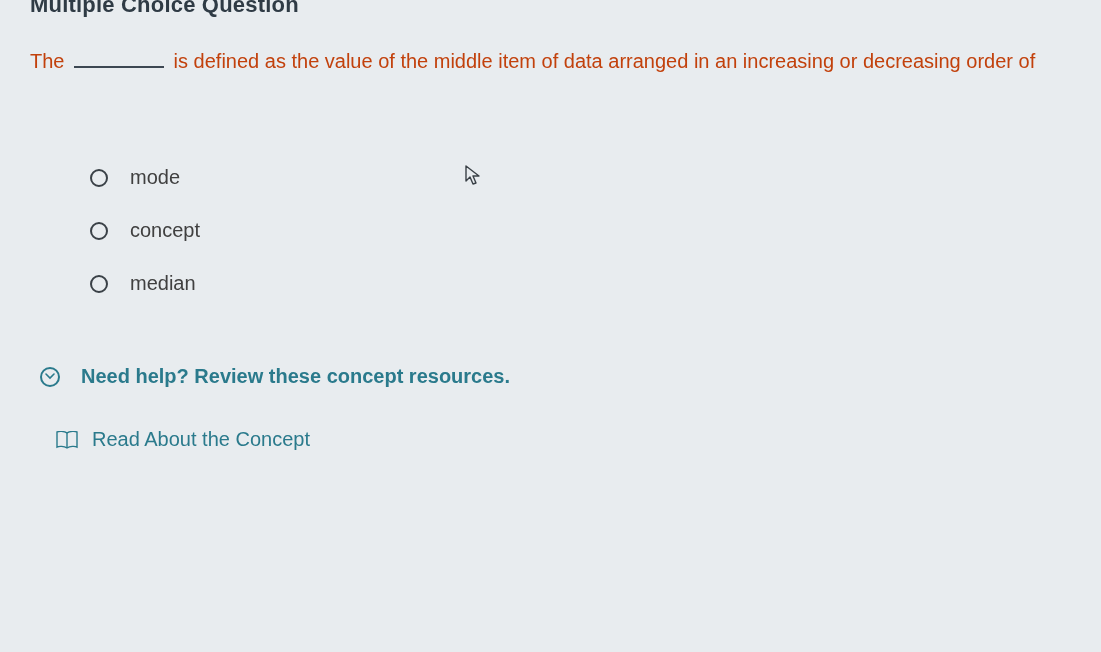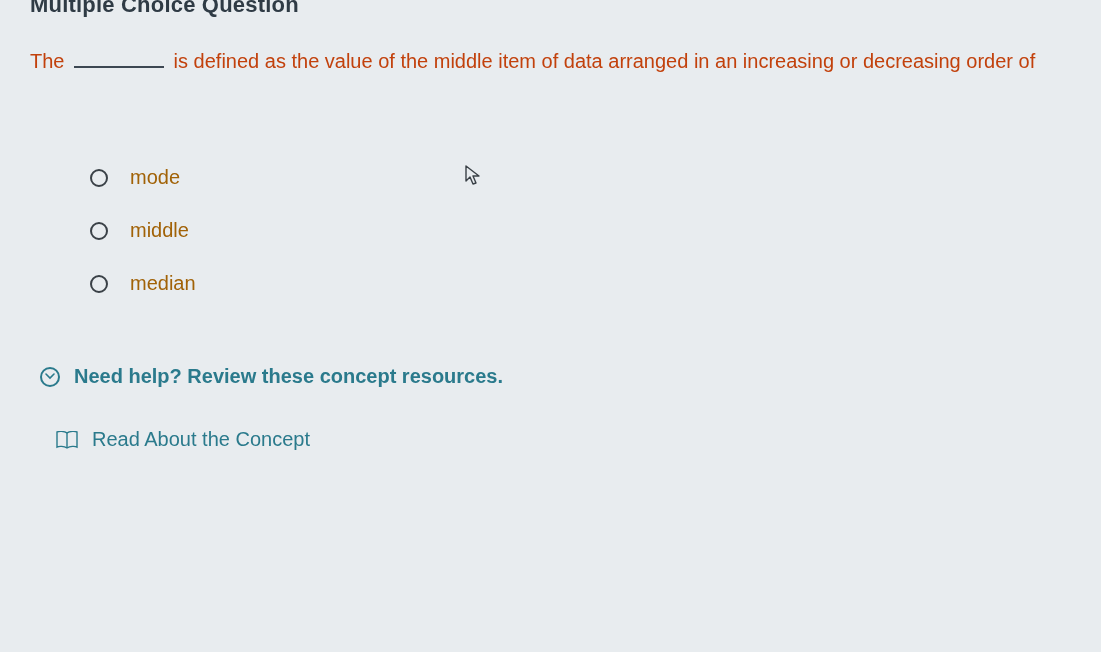--- a/index.html
+++ b/index.html
@@ -49,34 +49,35 @@
     height: 18px;
     border: 2.5px solid #3a4147;
     border-radius: 50%;
     margin-right: 22px;
     flex-shrink: 0;
     cursor: pointer;
     background: transparent;
   }
   .option-label {
     font-size: 20px;
-    color: #a16207;
+    color: #404040;
   }
   .help-section {
     margin-top: 70px;
     margin-left: 10px;
   }
   .help-line {
     display: flex;
     align-items: center;
     color: #2a7a8c;
     font-size: 20px;
     font-weight: 600;
     margin-bottom: 40px;
     cursor: pointer;
+    gap: 7px;
   }
   .chev-circle {
     width: 20px;
     height: 20px;
     border: 2px solid #2a7a8c;
     border-radius: 50%;
     margin-right: 14px;
     display: flex;
     align-items: center;
     justify-content: center;
@@ -118,21 +119,21 @@
     <span>is defined as the value of the middle item of data arranged in an increasing or decreasing order of</span>
   </div>
 
   <div class="options">
     <div class="option-row">
       <div class="radio"></div>
       <div class="option-label">mode</div>
     </div>
     <div class="option-row">
       <div class="radio"></div>
-      <div class="option-label">middle</div>
+      <div class="option-label">concept</div>
     </div>
     <div class="option-row">
       <div class="radio"></div>
       <div class="option-label">median</div>
     </div>
   </div>
 
   <div class="help-section">
     <div class="help-line">
       <span class="chev-circle">

